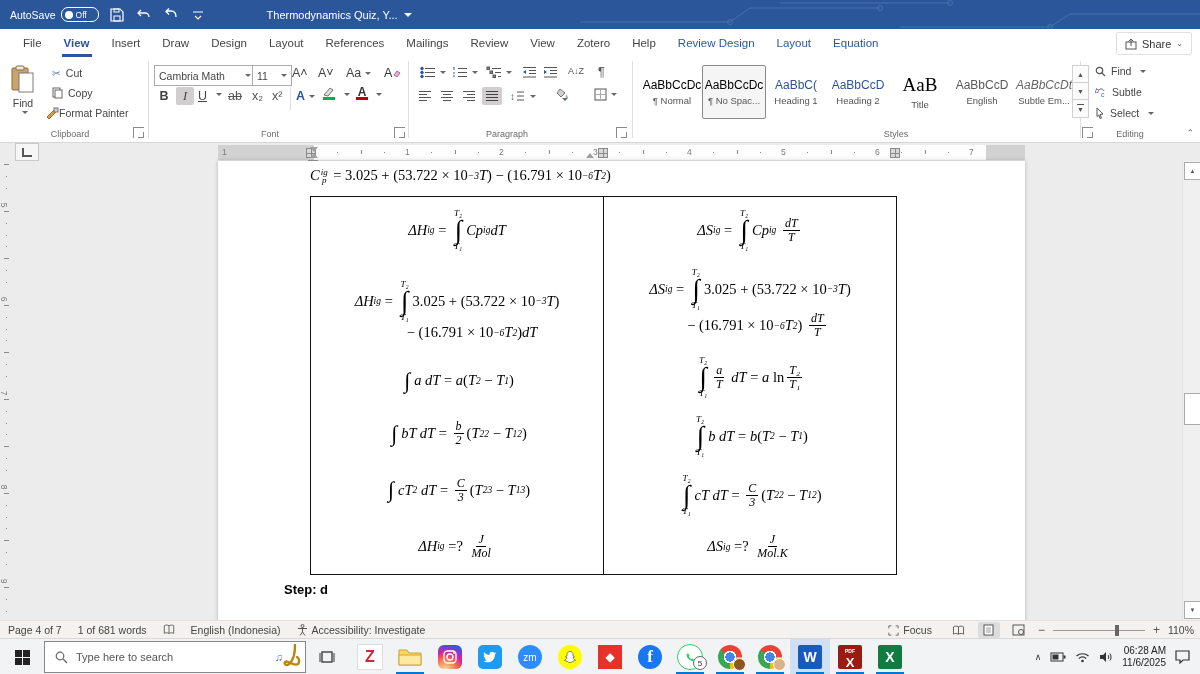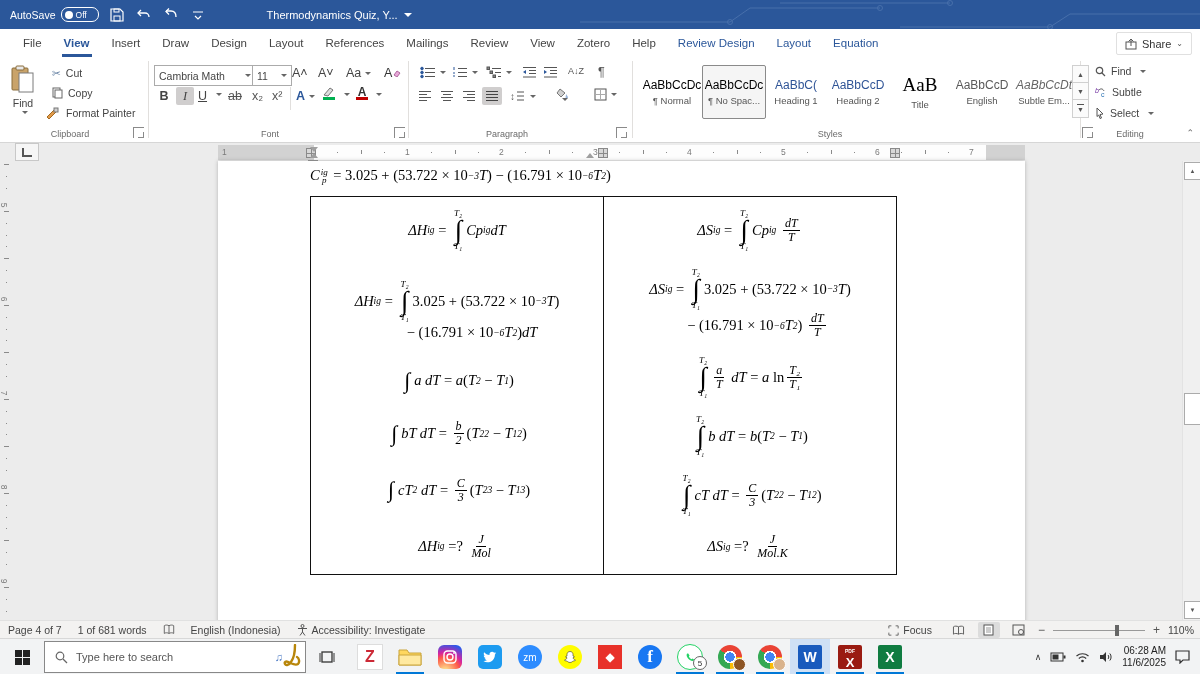--- a/index.html
+++ b/index.html
@@ -229,21 +229,21 @@
       <span style="color:#5f7c9f">✂</span>
       <span>Cut</span>
     </div>
     <div class="rbtn" style="left:52px;top:30px;gap:5px">
       <svg width="11" height="12" viewBox="0 0 11 12">
           <rect x="1" y="1" width="7" height="9" fill="#fff" stroke="#666"></rect>
           <rect x="3" y="3" width="7" height="8" fill="#fff" stroke="#666"></rect>
         </svg>
       <span>Copy</span>
     </div>
-    <div class="rbtn" style="left:46px;top:50px;gap:7px">
+    <div class="rbtn" style="left:46px;top:50px;gap:0">
       <svg width="13" height="12" viewBox="0 0 13 12">
           <path d="M1 10 L8 3 L10 5 L3 12 z" fill="#e29b4b" stroke="#a56a1e"></path>
           <rect x="8" y="1" width="4" height="4" fill="#cfcfcf" stroke="#777"></rect>
         </svg>
       <span>Format Painter</span>
     </div>
     <div class="glabel" style="left:30px;width:80px"><span>Clipboard</span></div>
     <div class="launcher" style="left:133px"></div>
 
     <div class="combo" style="left:154px;top:8px;width:92px">
@@ -461,21 +461,21 @@
       </div>
     <div class="sgbtn" style="top:8px">
         <span>▲</span>
       </div>
     <div class="sgbtn" style="top:25px">
         <span>▼</span>
       </div>
     <div class="sgbtn" style="top:42px">
         <span style="border-top:1px solid #555;padding-top:1px">▼</span>
       </div>
-    <div class="glabel" style="left:800px;width:60px"><span>Styles</span></div>
+    <div class="glabel" style="left:866px;width:60px"><span>Styles</span></div>
     <div class="launcher" style="left:1082px"></div>
 
     <div class="rbtn" style="left:1095px;top:8px;gap:5px">
       <svg width="11" height="11" viewBox="0 0 11 11">
           <circle cx="4.5" cy="4.5" r="3.2" fill="none" stroke="#555" stroke-width="1.2"></circle>
           <path d="M7 7 L10 10" stroke="#555" stroke-width="1.2"></path>
         </svg>
       <span>Find</span>
       <span class="cv"></span>
     </div>
@@ -627,20 +627,21 @@
               <div class="eqrow"><span class="intg"><span class="lim">T₂</span><span class="isign">∫</span><span class="lim">T₁</span></span><i>b dT</i><span> = </span><i>b</i><span>(</span><i>T</i><sub>2</sub><span> − </span><i>T</i><sub>1</sub><span>)</span></div>
             </div>
             <div class="eq">
               <div class="eqrow"><span class="intg"><span class="lim">T₂</span><span class="isign">∫</span><span class="lim">T₁</span></span><i>cT dT</i><span> = </span><span class="frac"><span class="ft">C</span><span class="fb">3</span></span><span>(</span><i>T</i><sub>2</sub><sup>2</sup><span> − </span><i>T</i><sub>1</sub><sup>2</sup><span>)</span></div>
             </div>
             <div class="eq">
               <div class="eqrow"><i>ΔS</i><sup>ig</sup><span> =? </span><span class="frac"><span class="ft">J</span><span class="fb">Mol.K</span></span></div>
             </div>
           </div>
       </div>
+      <div class="stepl stepd">Step: d</div>
     </div>
 
     <div class="vscroll">
       <div class="sbtn" style="top:1px">
           <span>▲</span>
         </div>
       <div class="sthumb"></div>
       <div class="sbtn" style="bottom:1px">
           <span>▼</span>
         </div>

